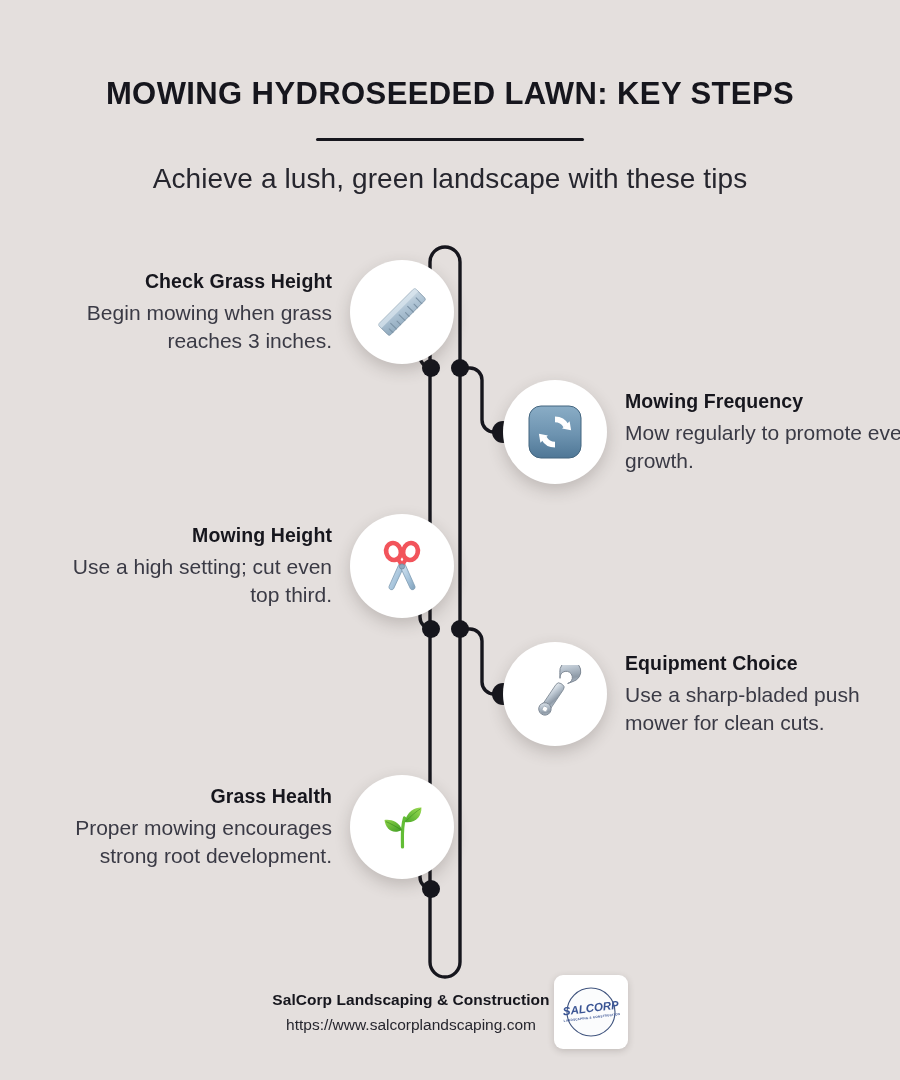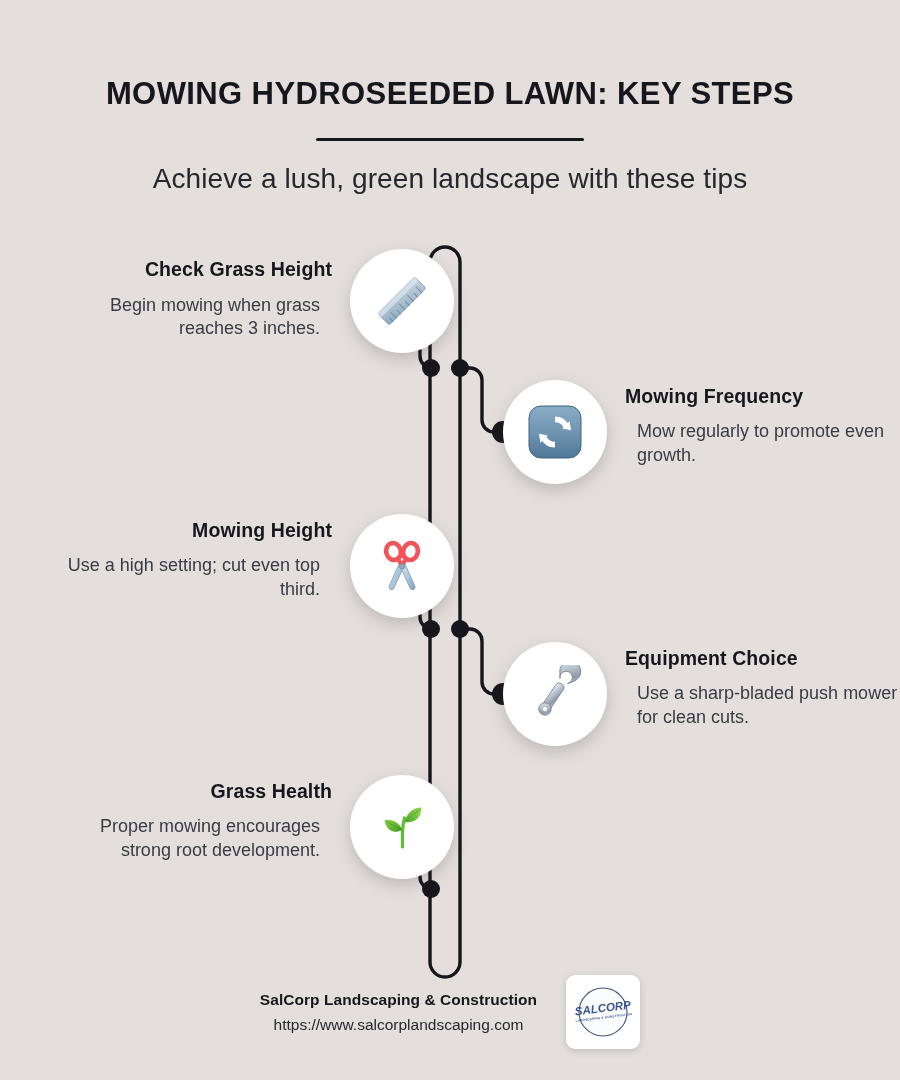--- a/index.html
+++ b/index.html
@@ -86,25 +86,25 @@
   }
   .step-title {
     font-size: 19.5px;
     font-weight: 700;
     color: #16161d;
     letter-spacing: 0.1px;
     line-height: 1.2;
     margin: 0 0 6px 0;
   }
   .step-desc {
-    font-size: 18px;
+    font-size: 21px;
     font-weight: 400;
     color: #3a3a45;
     line-height: 1.32;
-    margin: 12px;
+    margin: 0;
   }
 
   .bubble {
     width: 104px;
     height: 104px;
     border-radius: 50%;
     background: #ffffff;
     box-shadow: 0 6px 16px rgba(60,50,45,0.22);
     display: flex;
     align-items: center;
@@ -119,21 +119,21 @@
     position: absolute;
     left: 0;
     top: 975px;
     width: 900px;
     display: flex;
     align-items: center;
     justify-content: center;
   }
   .footer-text {
     text-align: center;
-    padding-right: 29px;
+    padding-right: 4px;
   }
   .brand-name {
     font-size: 15.5px;
     font-weight: 700;
     color: #16161d;
     margin: 0 0 7px 0;
     letter-spacing: 0.05px;
   }
   .brand-url {
     font-size: 15.5px;
@@ -180,21 +180,21 @@
 
   <path d="M 460,629 L 470,629 A 12,12 0 0 1 482,641 L 482,682 A 12,12 0 0 0 494,694 L 503,694" stroke="#16161d" stroke-width="3.4" fill="none" stroke-linecap="round"></path>
   <circle cx="460" cy="629" r="9" fill="#16161d"></circle>
   <circle cx="503" cy="694" r="11" fill="#16161d"></circle>
 
   <path d="M 394,827 L 408,827 A 12,12 0 0 1 420,839 L 420,877 A 12,12 0 0 0 431,889" stroke="#16161d" stroke-width="3.4" fill="none" stroke-linecap="round"></path>
   <circle cx="394" cy="827" r="11" fill="#16161d"></circle>
   <circle cx="431" cy="889" r="9" fill="#16161d"></circle>
 </svg>
 
-<div class="step step-left" style="left:42px; top:249px;align-items:flex-end;">
+<div class="step step-left" style="left:42px; top:260px;">
   <div class="step-text">
     <p class="step-title">Check Grass Height</p>
     <p class="step-desc">Begin mowing when grass reaches 3 inches.</p>
   </div>
   <div class="bubble">
     <svg width="62" height="62" viewBox="0 0 62 62">
       <defs>
         <linearGradient id="rulerGrad" x1="0" y1="0" x2="1" y2="1">
           <stop offset="0%" stop-color="#cfdce6"></stop>
           <stop offset="45%" stop-color="#aec3d4"></stop>

